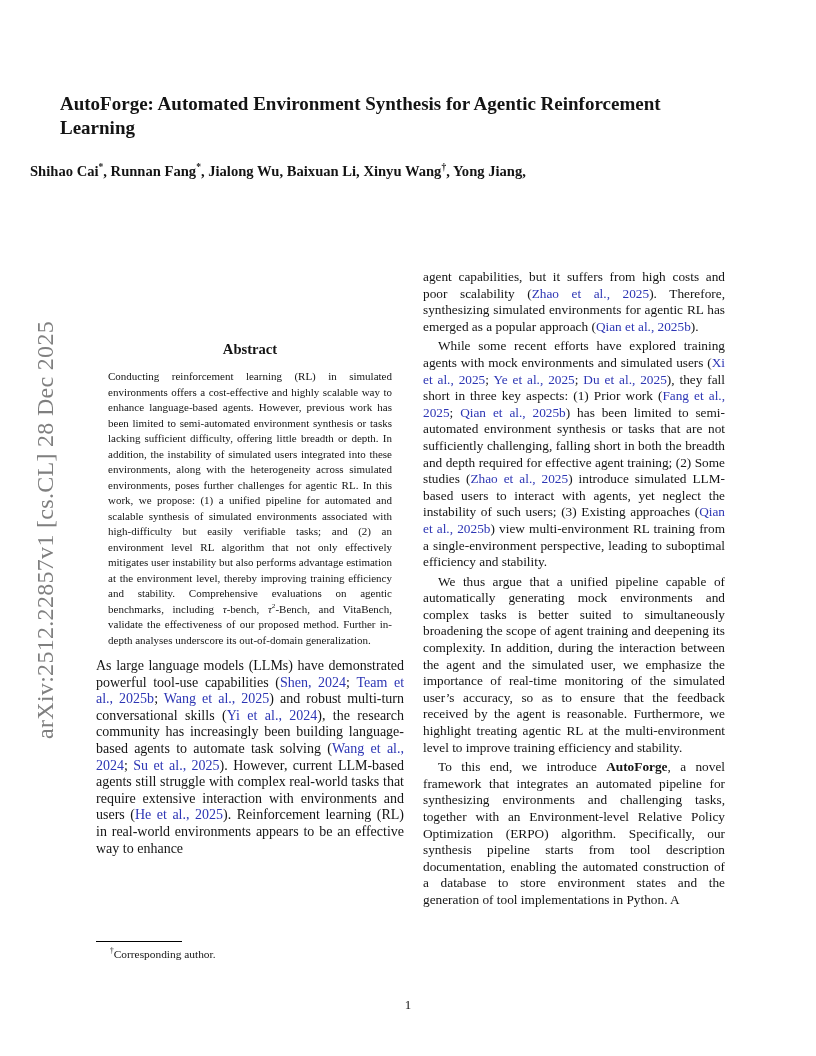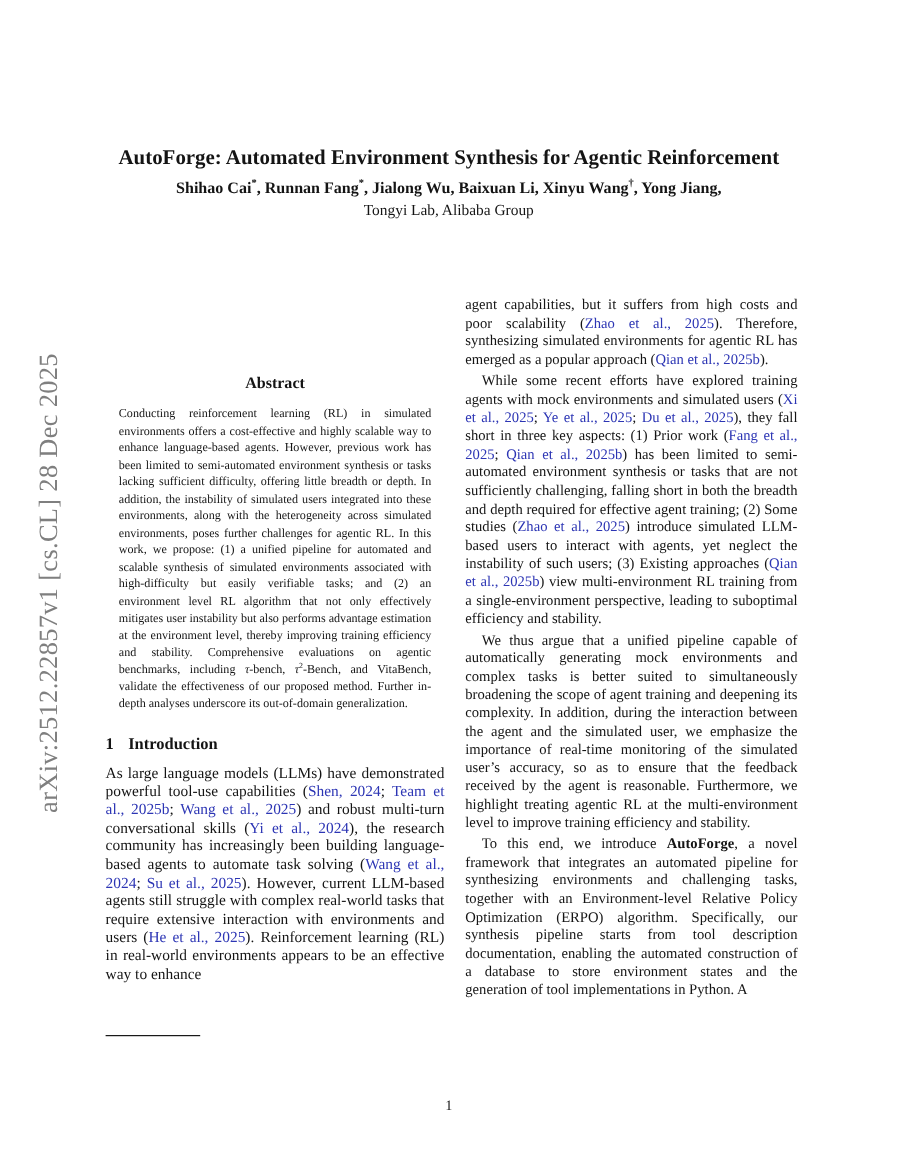--- a/index.html
+++ b/index.html
@@ -11,25 +11,25 @@
   
   .banner {
     position:absolute; top:530px; left:45px;
     transform:translate(-50%,-50%) rotate(-90deg);
     white-space:nowrap; font-size:24px; letter-spacing:0.3px;
     color:var(--banner,#7f7f7f);
   }
   
   .title {
     position:absolute; top:92px; left:60px; width:696px;
-    text-align:center; font-weight:bold; font-size:19px; line-height:24px;margin-top:40px;
+    text-align:left; font-weight:bold; font-size:19px; line-height:24px;
   }
   .authors {
     position:absolute; top:161px; left:30px; width:756px;
-    text-align:center; font-size:14.6px; line-height:20px;
+    font-size:14.6px; line-height:20px;
   }
   .author-line { font-weight:bold; }
   .affiliation { font-weight:normal; font-size:14px; margin-top:1px; }
   
   .col-left  { position:absolute; left:96px;  top:296px; width:308px;margin-top:45px; }
   .col-right { position:absolute; left:420px; top:266px; width:308px;
                text-align:justify; font-size:13.3px; line-height:16.6px; }
   .abstract-heading { text-align:center; font-weight:bold; font-size:14.6px; margin:0 0 11px 0; }
   .abstract-body {
     margin:0 12px; text-align:justify; font-size:11px; line-height:15.5px;
@@ -60,42 +60,40 @@
 </style>
 </head>
 <body>
 
 <div class="page">
 
   <div class="banner">arXiv:2512.22857v1  [cs.CL]  28 Dec 2025</div>
 
   <div class="title">
     <div>AutoForge: Automated Environment Synthesis for Agentic Reinforcement</div>
+    <div>Learning</div>
   </div>
 
   <div class="authors">
     <div class="author-line"><span>Shihao Cai</span><span class="st-sup">*</span><span>, Runnan Fang</span><span class="st-sup">*</span><span>, Jialong Wu, Baixuan Li, Xinyu Wang</span><span class="st-sup">†</span><span>, Yong Jiang,</span></div>
-    <div class="affiliation">Tongyi Lab, Alibaba Group</div>
   </div>
 
   <div class="col-left">
     <div class="abstract-heading">Abstract</div>
     <div class="abstract-body"><span>Conducting reinforcement learning (RL) in simulated environments offers a cost-effective and highly scalable way to enhance language-based agents. However, previous work has been limited to semi-automated environment synthesis or tasks lacking sufficient difficulty, offering little breadth or depth. In addition, the instability of simulated users integrated into these environments, along with the heterogeneity across simulated environments, poses further challenges for agentic RL. In this work, we propose: (1) a unified pipeline for automated and scalable synthesis of simulated environments associated with high-difficulty but easily verifiable tasks; and (2) an environment level RL algorithm that not only effectively mitigates user instability but also performs advantage estimation at the environment level, thereby improving training efficiency and stability. Comprehensive evaluations on agentic benchmarks, including </span><span class="st-i">τ</span><span>-bench, </span><span class="st-i">τ</span><span class="st-sup">2</span><span>-Bench, and VitaBench, validate the effectiveness of our proposed method. Further in-depth analyses underscore its out-of-domain generalization.</span></div>
-    <div class="section-heading">
-      <span class="section-number">1</span><span>Introduction</span>
-    </div>
     <div class="body-par"><span>As large language models (LLMs) have demonstrated powerful tool-use capabilities (</span><span class="st-a">Shen, 2024</span><span>; </span><span class="st-a">Team et al., 2025b</span><span>; </span><span class="st-a">Wang et al., 2025</span><span>) and robust multi-turn conversational skills (</span><span class="st-a">Yi et al., 2024</span><span>), the research community has increasingly been building language-based agents to automate task solving (</span><span class="st-a">Wang et al., 2024</span><span>; </span><span class="st-a">Su et al., 2025</span><span>). However, current LLM-based agents still struggle with complex real-world tasks that require extensive interaction with environments and users (</span><span class="st-a">He et al., 2025</span><span>). Reinforcement learning (RL) in real-world environments appears to be an effective way to enhance</span></div>
   </div>
 
   <div class="col-right">
     <p><span>agent capabilities, but it suffers from high costs and poor scalability (</span><span class="st-a">Zhao et al., 2025</span><span>). Therefore, synthesizing simulated environments for agentic RL has emerged as a popular approach (</span><span class="st-a">Qian et al., 2025b</span><span>).</span></p>
     <p class="indent"><span>While some recent efforts have explored training agents with mock environments and simulated users (</span><span class="st-a">Xi et al., 2025</span><span>; </span><span class="st-a">Ye et al., 2025</span><span>; </span><span class="st-a">Du et al., 2025</span><span>), they fall short in three key aspects: (1) Prior work (</span><span class="st-a">Fang et al., 2025</span><span>; </span><span class="st-a">Qian et al., 2025b</span><span>) has been limited to semi-automated environment synthesis or tasks that are not sufficiently challenging, falling short in both the breadth and depth required for effective agent training; (2) Some studies (</span><span class="st-a">Zhao et al., 2025</span><span>) introduce simulated LLM-based users to interact with agents, yet neglect the instability of such users; (3) Existing approaches (</span><span class="st-a">Qian et al., 2025b</span><span>) view multi-environment RL training from a single-environment perspective, leading to suboptimal efficiency and stability.</span></p>
     <p class="indent"><span>We thus argue that a unified pipeline capable of automatically generating mock environments and complex tasks is better suited to simultaneously broadening the scope of agent training and deepening its complexity. In addition, during the interaction between the agent and the simulated user, we emphasize the importance of real-time monitoring of the simulated user’s accuracy, so as to ensure that the feedback received by the agent is reasonable. Furthermore, we highlight treating agentic RL at the multi-environment level to improve training efficiency and stability.</span></p>
     <p class="indent"><span>To this end, we introduce </span><span class="st-b">AutoForge</span><span>, a novel framework that integrates an automated pipeline for synthesizing environments and challenging tasks, together with an Environment-level Relative Policy Optimization (ERPO) algorithm. Specifically, our synthesis pipeline starts from tool description documentation, enabling the automated construction of a database to store environment states and the generation of tool implementations in Python. A</span></p>
   </div>
 
   <div class="footnote">
     <div class="footnote-rule"></div>
+    <div class="footnote-line2"><span class="st-sup">†</span><span>Corresponding author.</span></div>
   </div>
 
   <div class="page-num">1</div>
 
 </div>
 
 </body></html>

